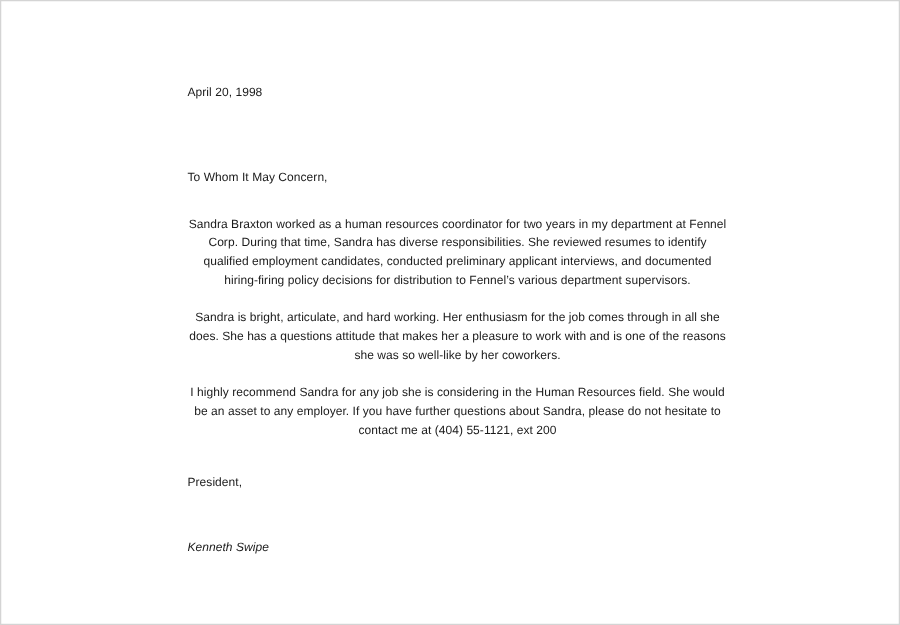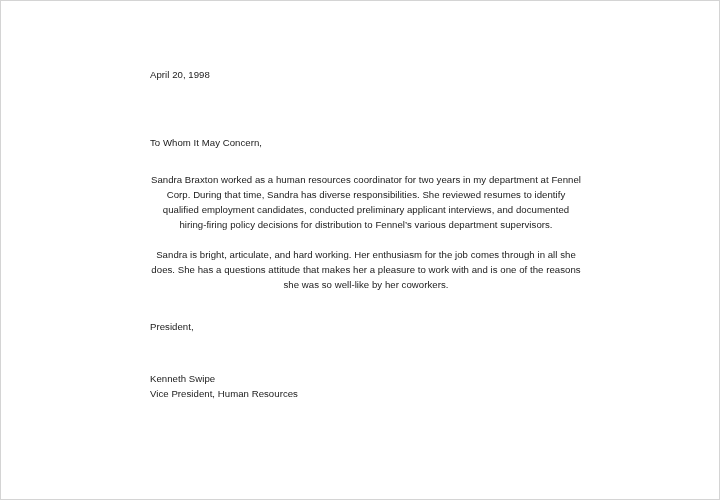--- a/index.html
+++ b/index.html
@@ -53,20 +53,21 @@
   .body-paragraph.first-paragraph {
     margin-top: 22px;
   }
 
   .closing-block {
     margin: 27px 0 0 0;
   }
 
   .signature-block {
     margin: 37px 0 0 0;
+    font-style: italic;
   }
 
   .signature-line {
     display: block;
   }
 </style>
 </head>
 <body>
 
 <div id="letter-page">
@@ -74,22 +75,22 @@
   <div id="letter-body">
 
     <div class="line-text date-block">April 20, 1998</div>
 
     <div class="line-text salutation-block">To Whom It May Concern,</div>
 
     <p class="line-text body-paragraph first-paragraph">Sandra Braxton worked as a human resources coordinator for two years in my department at Fennel Corp. During that time, Sandra has diverse responsibilities. She reviewed resumes to identify qualified employment candidates, conducted preliminary applicant interviews, and documented hiring-firing policy decisions for distribution to Fennel’s various department supervisors.</p>
 
     <p class="line-text body-paragraph">Sandra is bright, articulate, and hard working. Her enthusiasm for the job comes through in all she does. She has a questions attitude that makes her a pleasure to work with and is one of the reasons she was so well-like by her coworkers.</p>
 
+    <p class="line-text body-paragraph">I highly recommend Sandra for any job she is considering in the Human Resources field. She would be an asset to any employer. If you have further questions about Sandra, please do not hesitate to contact me at (404) 55-1121, ext 200</p>
 
     <div class="line-text closing-block">President,</div>
 
     <div class="line-text signature-block">
       <span class="signature-line">Kenneth Swipe</span>
-      <span class="signature-line">Vice President, Human Resources</span>
     </div>
 
   </div>
 </div>
 
 </body></html>

